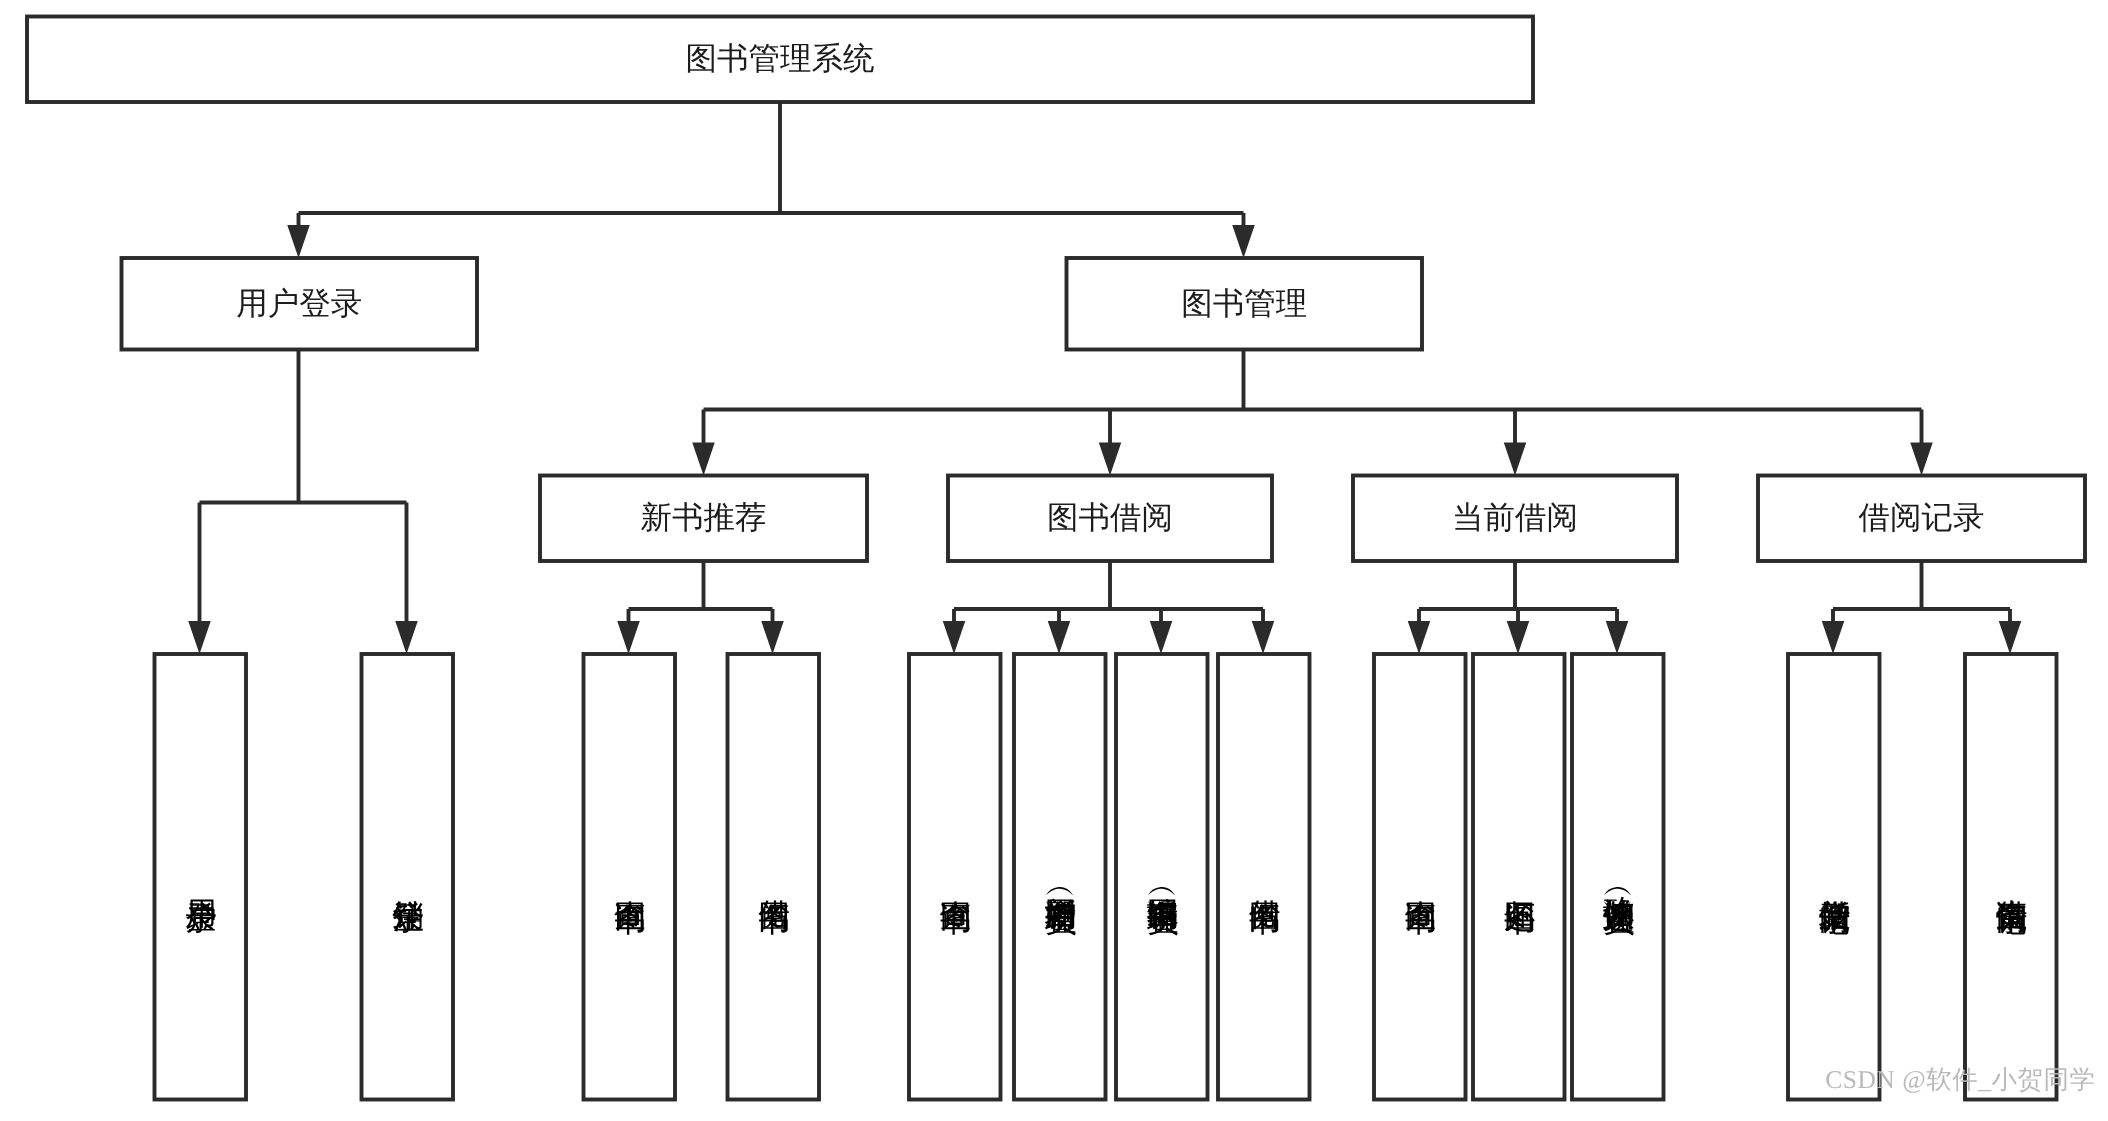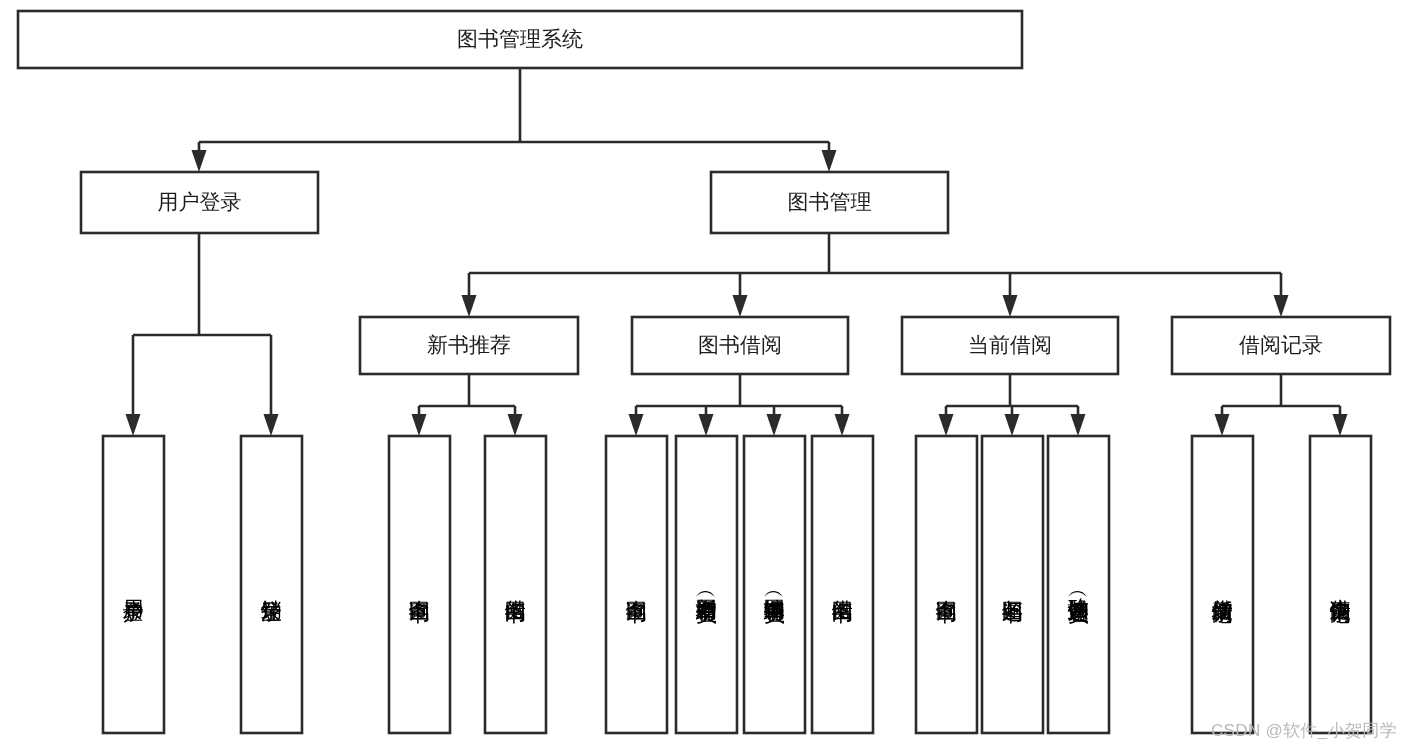--- a/index.html
+++ b/index.html
@@ -67,22 +67,22 @@
   .vlabel-wrap {
     position: absolute;
     display: flex;
     align-items: center;
     justify-content: center;
     pointer-events: none;
   }
   .watermark {
     position: absolute;
     right: 8px;
-    bottom: 5px;
-    font-family: Liberation Sans, sans-serif;
+    bottom: 16px;
+    font-family: Liberation Serif, serif;
     font-size: 17px;
     color: #b9b9b9;
     white-space: nowrap;
     letter-spacing: 0.02em;
   }
 </style>
 </head>
 <body>
 
 <div id="diagram-root">

